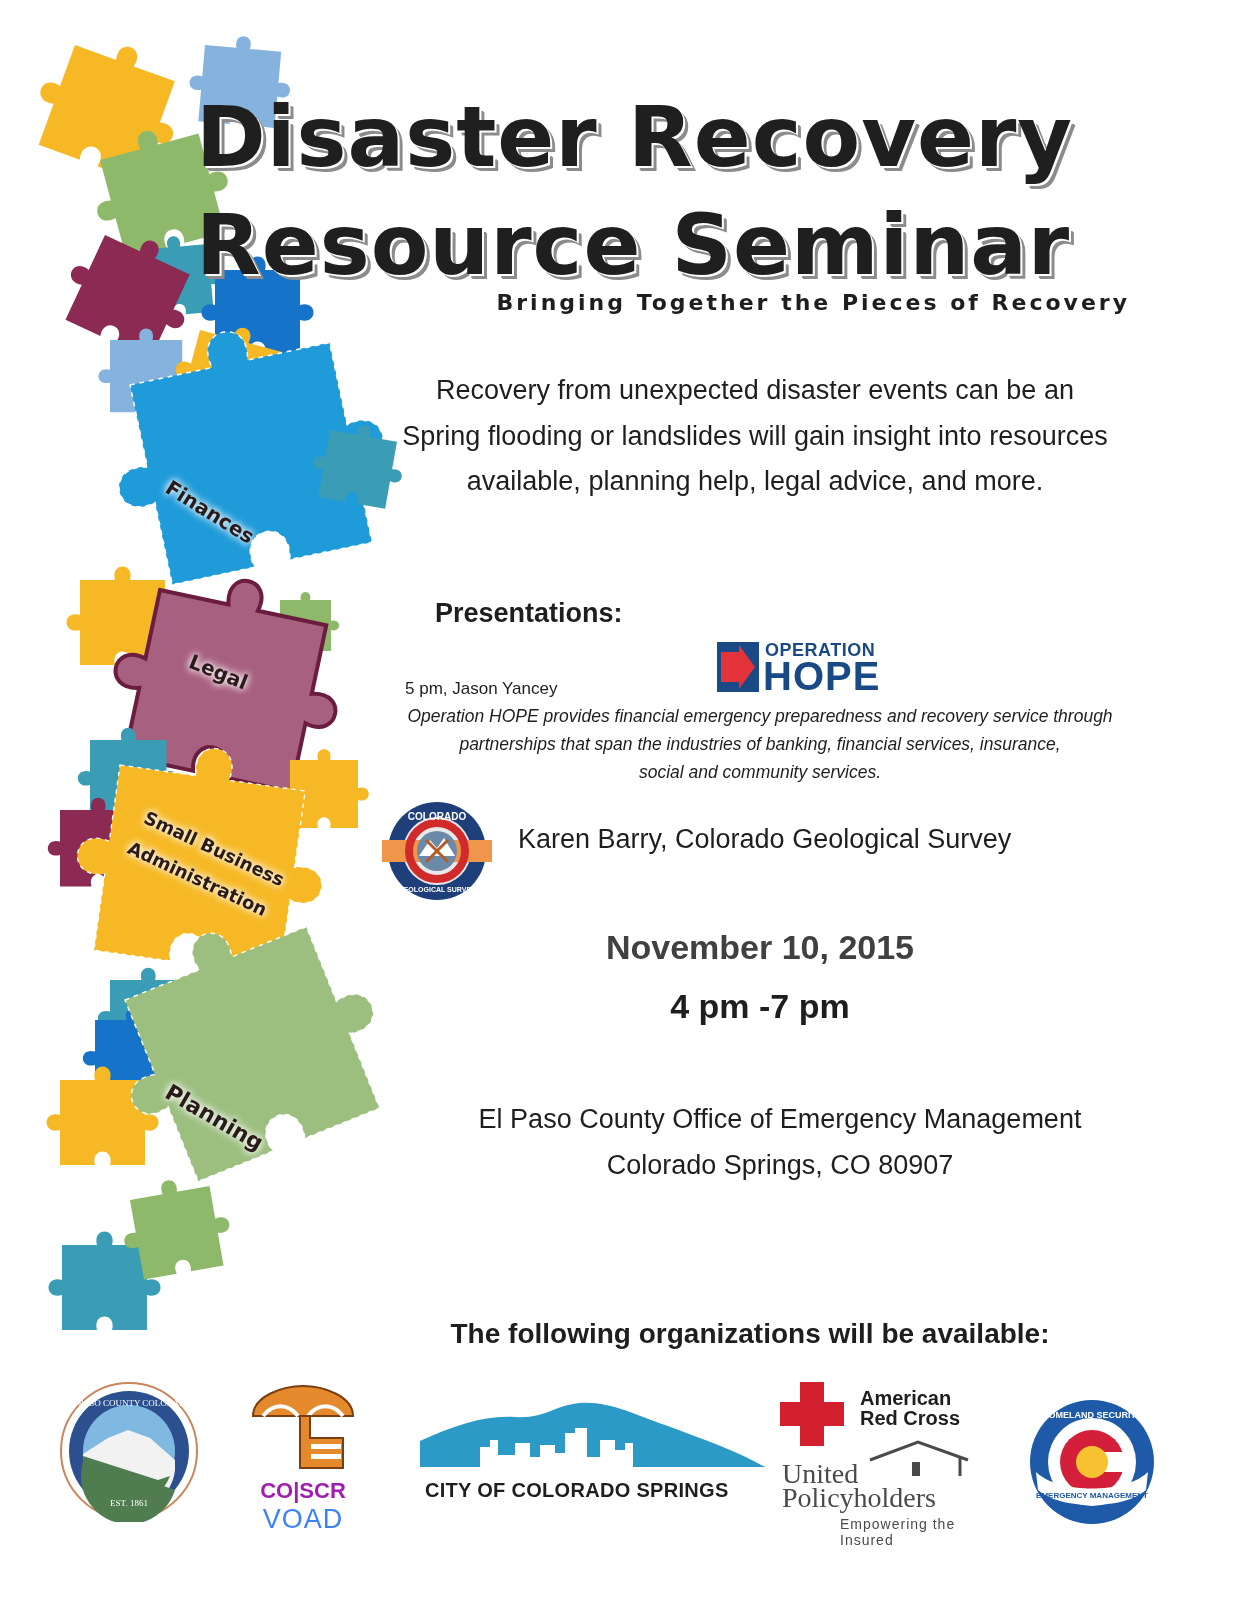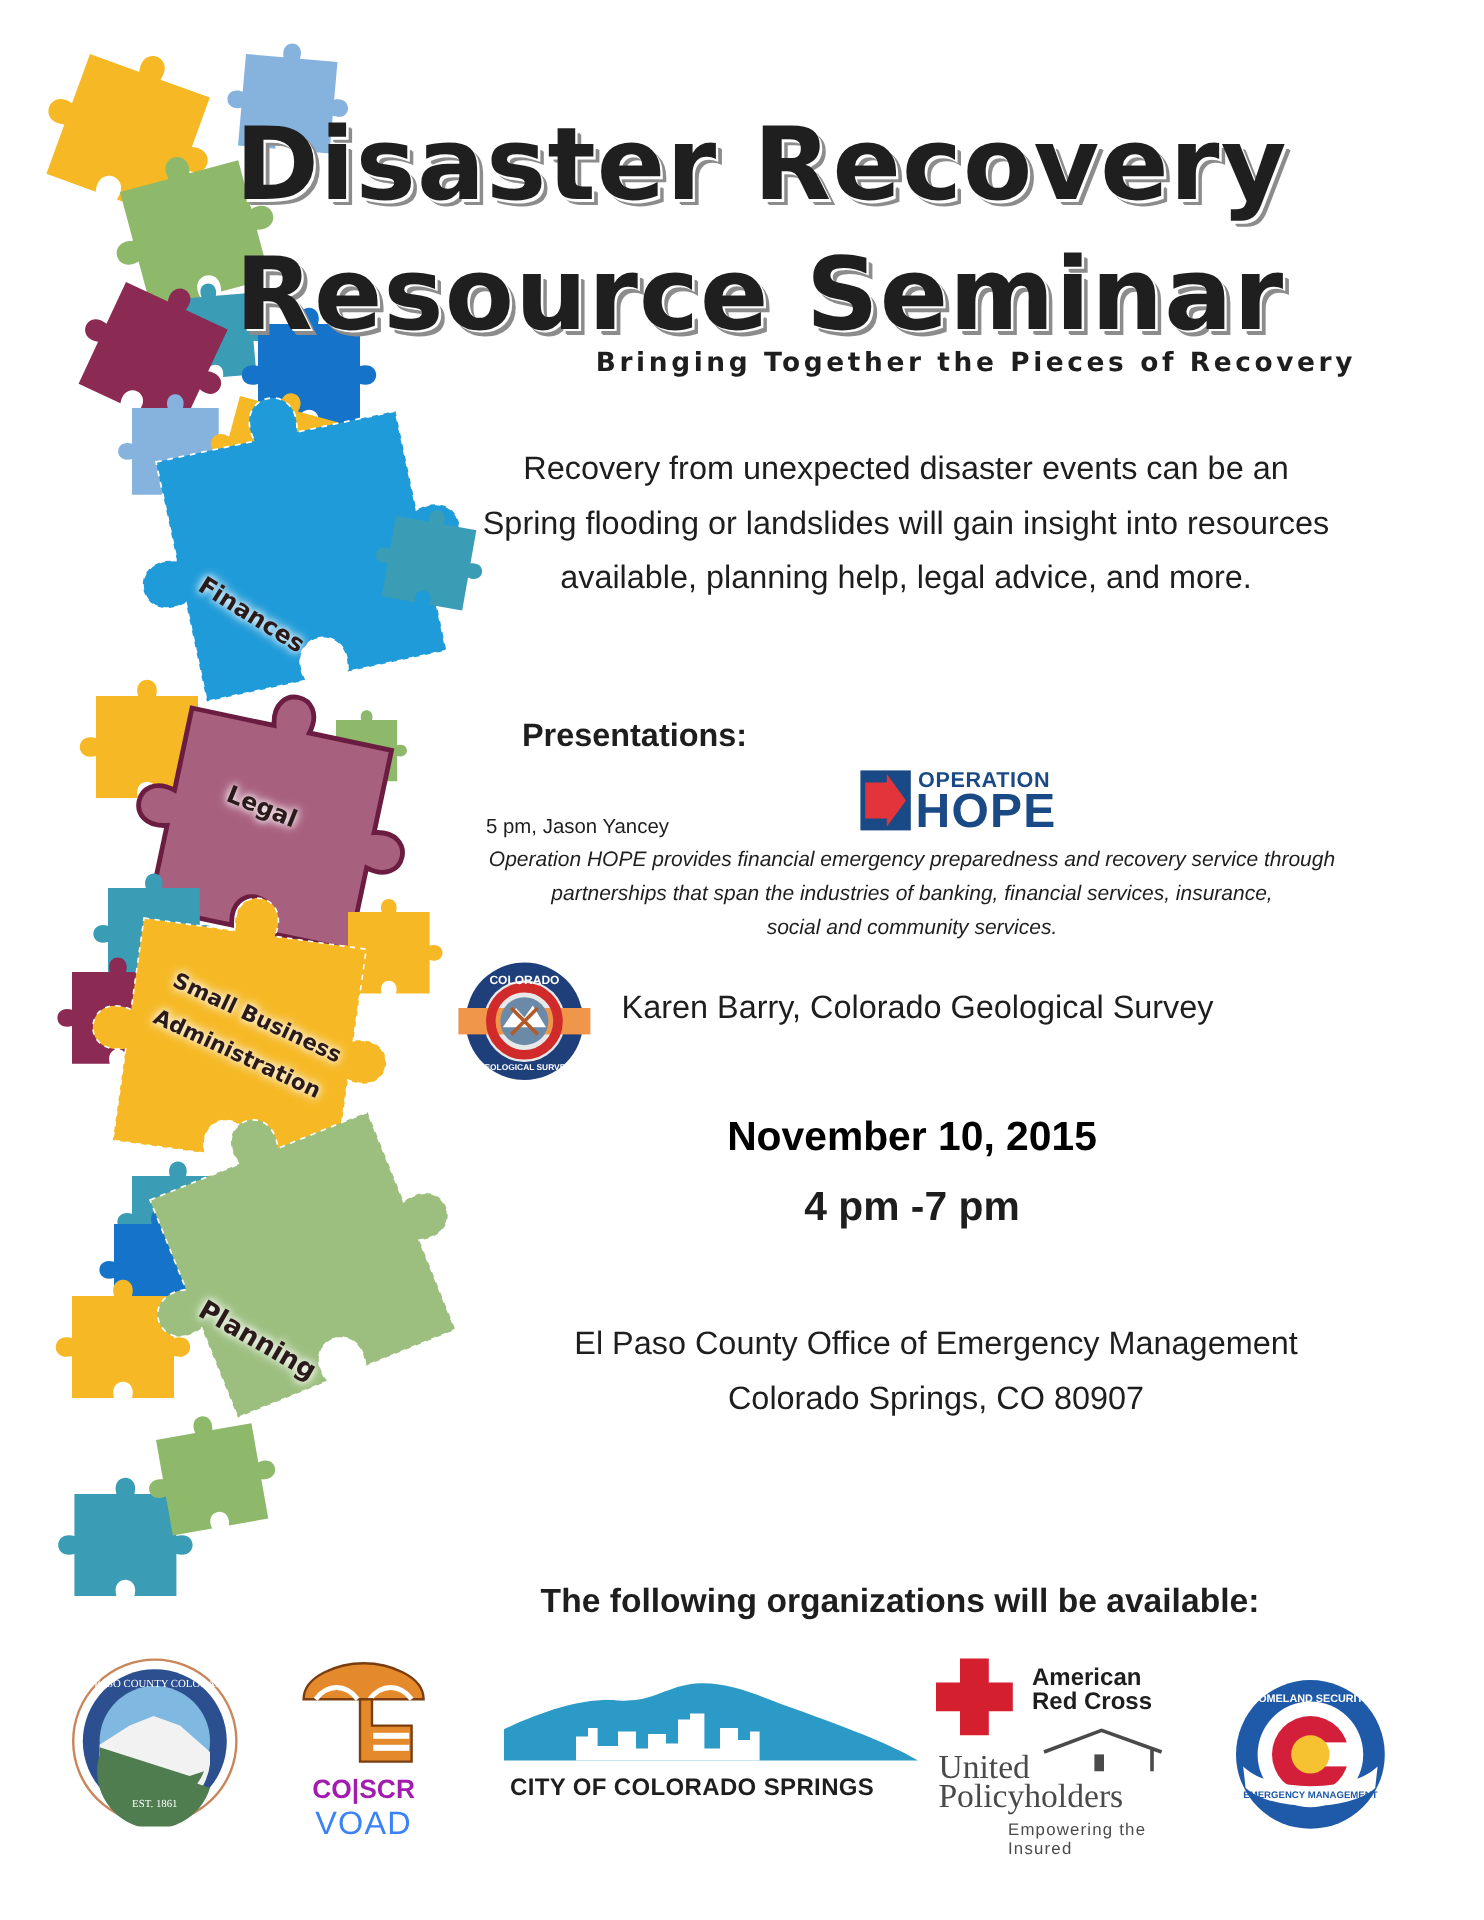--- a/index.html
+++ b/index.html
@@ -14,21 +14,21 @@
   .pres-heading { position:absolute; left:435px; top:598px; font-family:"Liberation Sans", sans-serif; font-weight:bold; font-size:27px; color:#1e1e1e; }
   .pres-1 { position:absolute; left:405px; top:647px; font-family:"Liberation Sans", sans-serif; font-size:17px; color:#1e1e1e;margin-top:32px; }
   .hope-logo { position:absolute; left:717px; top:640px; width:170px; height:56px; }
   .hope-mark { position:absolute; left:0; top:2px; width:42px; height:50px; background:#1a4a86; }
   .hope-mark svg { position:absolute; left:0; top:0; }
   .hope-text1 { position:absolute; left:48px; top:0px; font-family:"Liberation Sans", sans-serif; font-weight:bold; font-size:18px; color:#1a4a86; letter-spacing:0.5px; }
   .hope-text2 { position:absolute; left:46px; top:16px; font-family:"Liberation Sans", sans-serif; font-weight:bold; font-size:40px; color:#1a4a86; letter-spacing:1px; line-height:40px; }
   .hope-desc { position:absolute; left:380px; top:702px; width:760px; text-align:center; font-family:"Liberation Sans", sans-serif; font-style:italic; font-size:17.5px; line-height:28px; color:#1e1e1e; }
   .cgs-logo { position:absolute; left:378px; top:800px; width:118px; height:102px; }
   .pres-2 { position:absolute; left:518px; top:824px; font-family:"Liberation Sans", sans-serif; font-size:27px; color:#1e1e1e; white-space:nowrap; }
-  .date { position:absolute; left:420px; top:928px; width:680px; text-align:center; font-family:"Liberation Sans", sans-serif; font-weight:bold; font-size:34px; color:#000000; }
+  .date { position:absolute; left:420px; top:928px; width:680px; text-align:center; font-family:"Liberation Sans", sans-serif; font-weight:bold; font-size:34px; color:#404040; }
   .time { position:absolute; left:420px; top:987px; width:680px; text-align:center; font-family:"Liberation Sans", sans-serif; font-weight:bold; font-size:34px; color:#1e1e1e; }
   .venue { position:absolute; left:400px; top:1096px; width:760px; text-align:center; font-family:"Liberation Sans", sans-serif; font-size:27px; line-height:46px; color:#1e1e1e; }
   .orgs-heading { position:absolute; left:400px; top:1318px; width:700px; text-align:center; font-family:"Liberation Sans", sans-serif; font-weight:bold; font-size:28px; color:#1e1e1e; }
   .logo { position:absolute; }
   .voad-t1 { position:absolute; left:0; top:100px; width:120px; text-align:center; font-family:"Liberation Sans", sans-serif; font-weight:bold; font-size:22px; color:#a21caf; }
   .voad-t2 { position:absolute; left:0; top:126px; width:120px; text-align:center; font-family:"Liberation Sans", sans-serif; font-size:27px; color:#3b82f6; letter-spacing:1px; }
   .cos-text { position:absolute; left:20px; top:84px; width:330px; text-align:left; font-family:"Liberation Sans", sans-serif; font-weight:bold; font-size:20px; color:#1e1e1e; letter-spacing:0.3px; }
   .arc-text { position:absolute; left:82px; top:8px; font-family:"Liberation Sans", sans-serif; font-weight:bold; font-size:20px; line-height:20px; color:#1e1e1e; }
   .up-t1 { position:absolute; left:4px; top:80px; font-family:"Liberation Serif", serif; font-size:28px; color:#4a4a4a; line-height:28px; }
   .up-t2 { position:absolute; left:4px; top:104px; font-family:"Liberation Serif", serif; font-size:28px; color:#4a4a4a; line-height:28px; }

